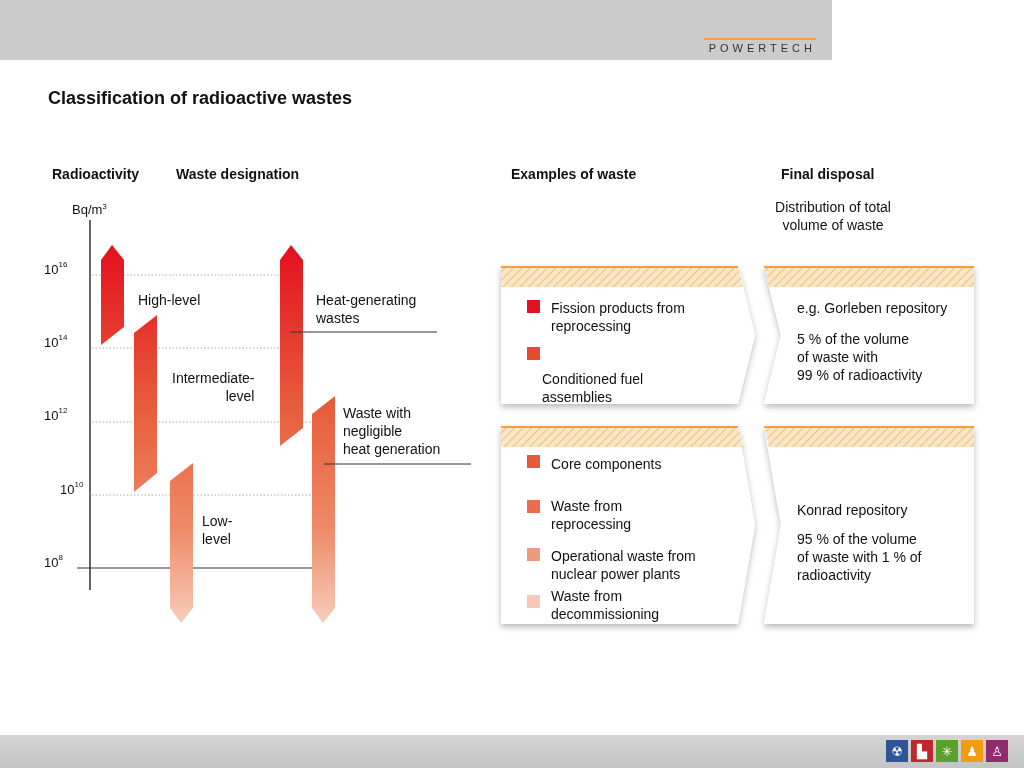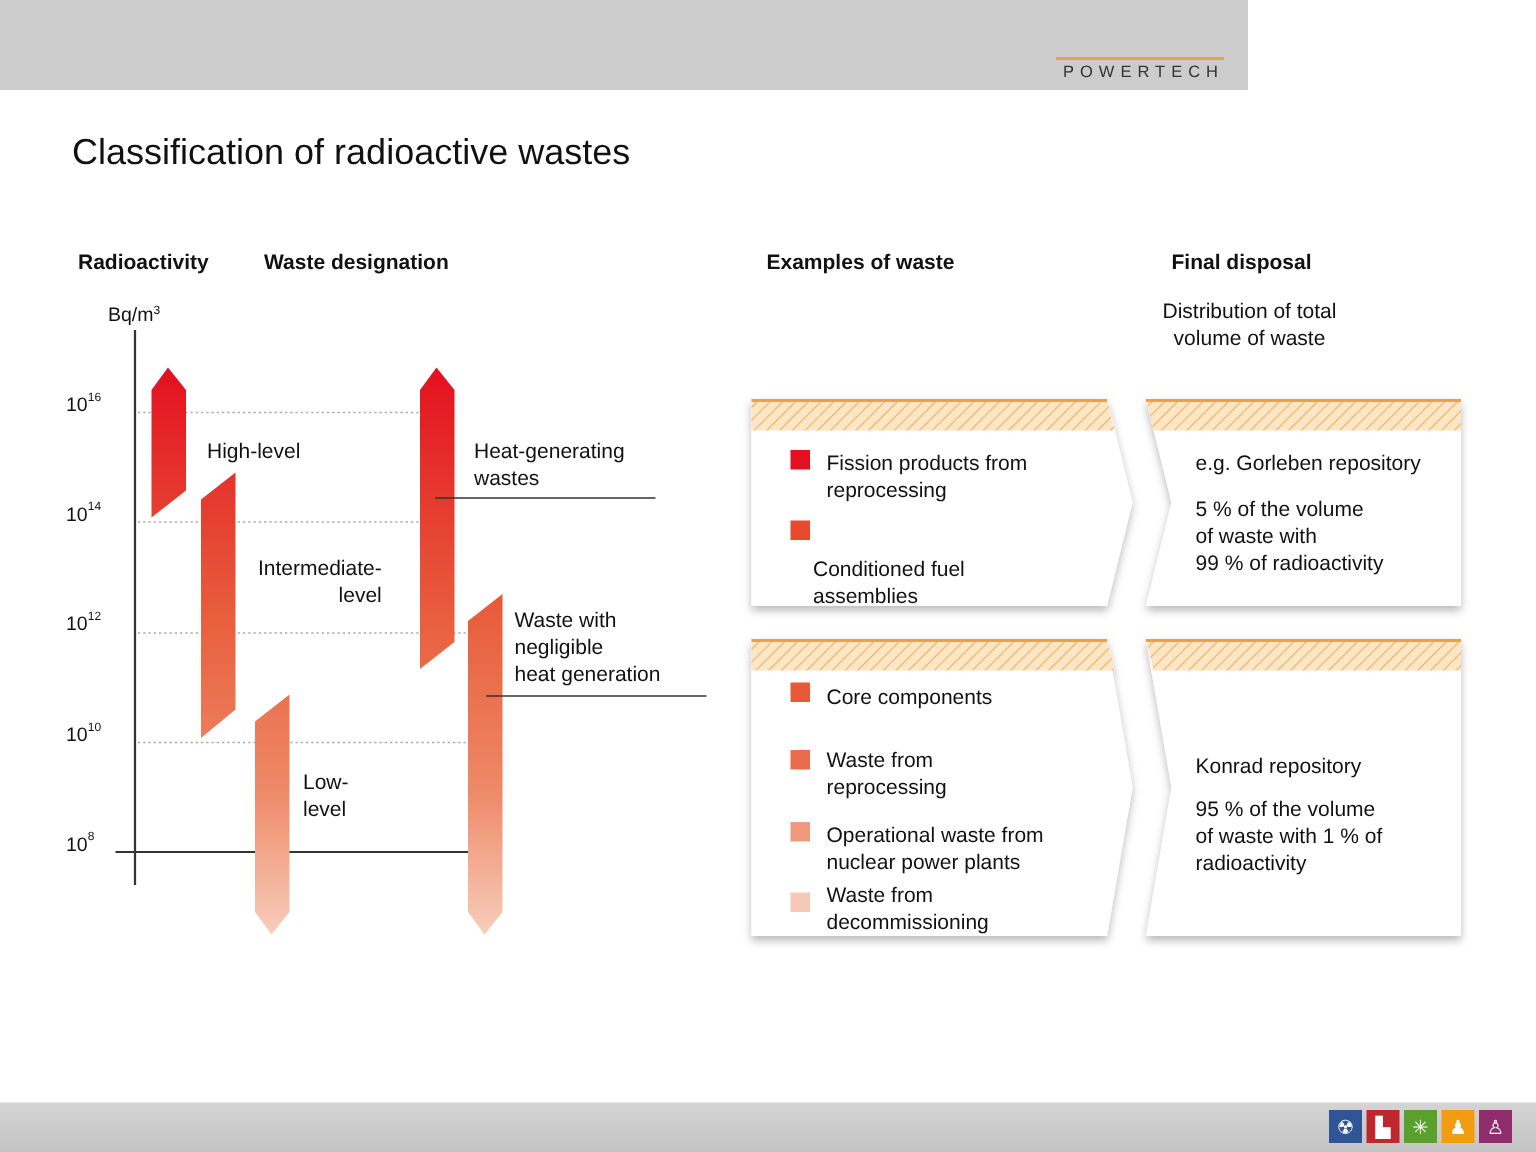--- a/index.html
+++ b/index.html
@@ -1,21 +1,21 @@
 <!DOCTYPE html>
 <html><head>
 <meta charset="utf-8">
 <style>
   html, body { margin:0; padding:0; }
   body { width:1024px; height:768px; position:relative; overflow:hidden; background:#ffffff;
          font-family:"Liberation Sans", sans-serif; color:#111; }
   .topbar { position:absolute; left:0; top:0; width:832px; height:60px; background:#cccccc; }
   .brand { position:absolute; right:16px; top:42px; font-size:11px; letter-spacing:4px; color:#333; }
   .brand-line { position:absolute; right:16px; top:38px; width:112px; height:2px; background:#f0a040; }
-  .title { position:absolute; left:48px; top:88px; font-size:24px; font-weight:normal; }
+  .title { position:absolute; left:48px; top:88px; font-size:18px; font-weight:bold; }
   .colhead { position:absolute; top:166px; font-size:14px; font-weight:bold; }
   .txt { position:absolute; font-size:14px; line-height:18px; }
   .tick { position:absolute; left:44px; font-size:13px; }
   .tick sup { font-size:8px; vertical-align:top; position:relative; top:-2px; }
   svg.diagram { position:absolute; left:0; top:0; }
   .footer { position:absolute; left:0; top:735px; width:1024px; height:33px;
             background:linear-gradient(180deg,#d4d4d4,#c4c4c4); }
   .footer-text { position:absolute; left:50px; top:12px; font-size:11px; color:#333; }
   .ficons { position:absolute; right:16px; top:5px; display:flex; gap:3px; }
   .ficon { width:22px; height:22px; display:flex; align-items:center; justify-content:center;
@@ -102,21 +102,21 @@
   </g>
 </svg>
 
 <div class="txt" style="left:72px; top:198px; font-size:13px;">
   <span>Bq/m</span><sup style="font-size:8px;">3</sup>
 </div>
 
 <div class="tick" style="top:262px;"><span>10</span><sup>16</sup></div>
 <div class="tick" style="top:335px;"><span>10</span><sup>14</sup></div>
 <div class="tick" style="top:408px;"><span>10</span><sup>12</sup></div>
-<div class="tick" style="top:482px;"><span>10</span><sup>10</sup></div>
+<div class="tick" style="top:482px;margin-left:16px;"><span>10</span><sup>10</sup></div>
 <div class="tick" style="top:555px;"><span>10</span><sup>8</sup></div>
 
 <div class="txt" style="left:138px; top:291px;">High-level</div>
 <div class="txt" style="left:172px; top:369px;text-align:right;">
   <div>Intermediate-</div>
     <div>level</div>
 </div>
 <div class="txt" style="left:202px; top:512px;">
   <div>Low-</div>
     <div>level</div>

